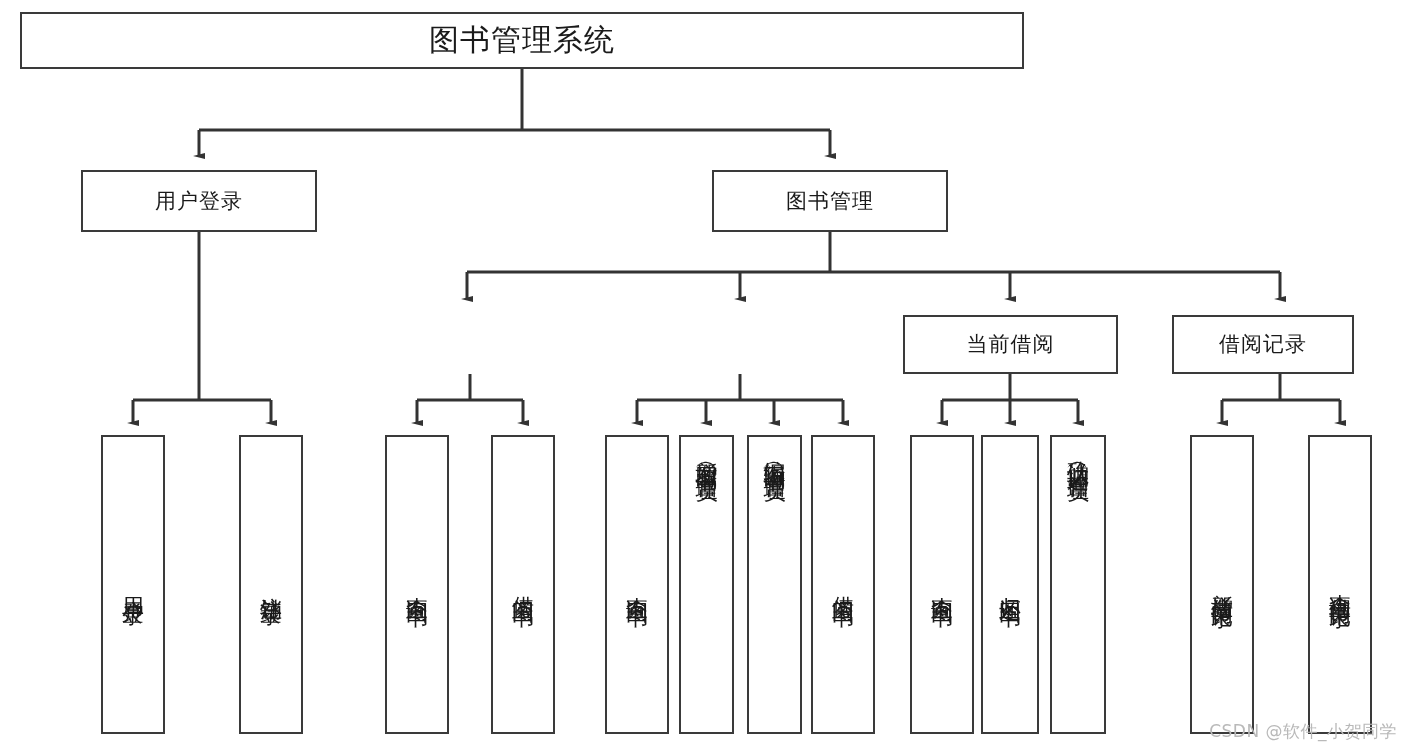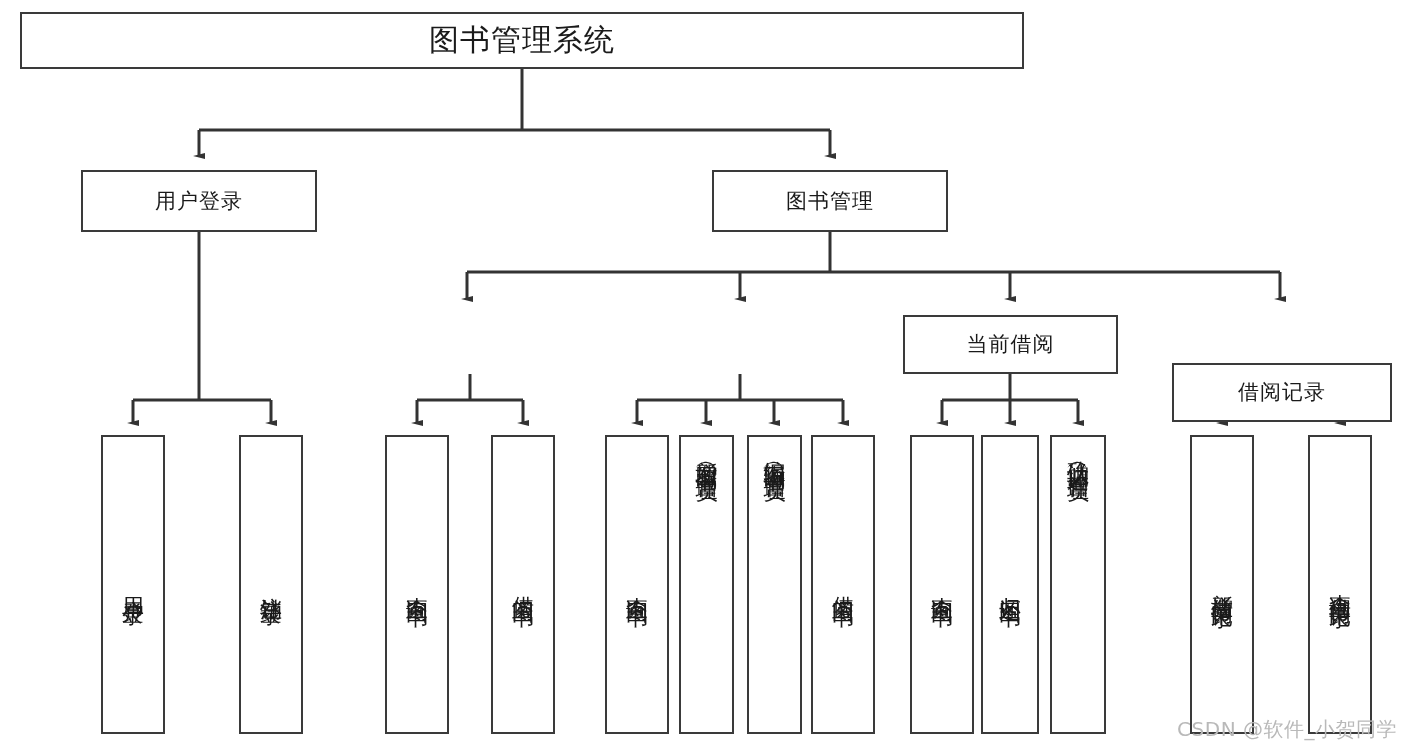--- a/index.html
+++ b/index.html
@@ -63,21 +63,21 @@
     text-orientation: upright;
     font-size: 22px;
     letter-spacing: 3px;
     line-height: 1;
     white-space: nowrap;
   }
   #watermark {
     position: absolute;
     right: 8px;
     bottom: 4px;
-    font-size: 20px;
+    font-size: 17px;
     color: #b9b9b9;
     letter-spacing: 0.5px;
     z-index: 5;
     white-space: nowrap;
     font-family: "DejaVu Sans", "Liberation Sans", sans-serif;
   }
 </style>
 </head>
 <body>
 
@@ -140,21 +140,21 @@
   <div class="node horiz" style="left:81px; top:170px; width:236px; height:62px;">
     <span class="lbl">用户登录</span>
   </div>
   <div class="node horiz" style="left:712px; top:170px; width:236px; height:62px;justify-content:center;">
     <span class="lbl">图书管理</span>
   </div>
 
   <div class="node horiz" style="left:903px; top:315px; width:215px; height:59px;">
     <span class="lbl">当前借阅</span>
   </div>
-  <div class="node horiz" style="left:1172px; top:315px; width:220px; height:59px;margin-top:48px;">
+  <div class="node horiz" style="left:1172px; top:315px; width:182px; height:59px;">
     <span class="lbl">借阅记录</span>
   </div>
 
   <div class="node vert" style="left:101px; top:435px; width:64px; height:299px;">
     <span class="lbl">用户登录</span>
   </div>
   <div class="node vert" style="left:239px; top:435px; width:64px; height:299px;">
     <span class="lbl">注销登录</span>
   </div>
 

